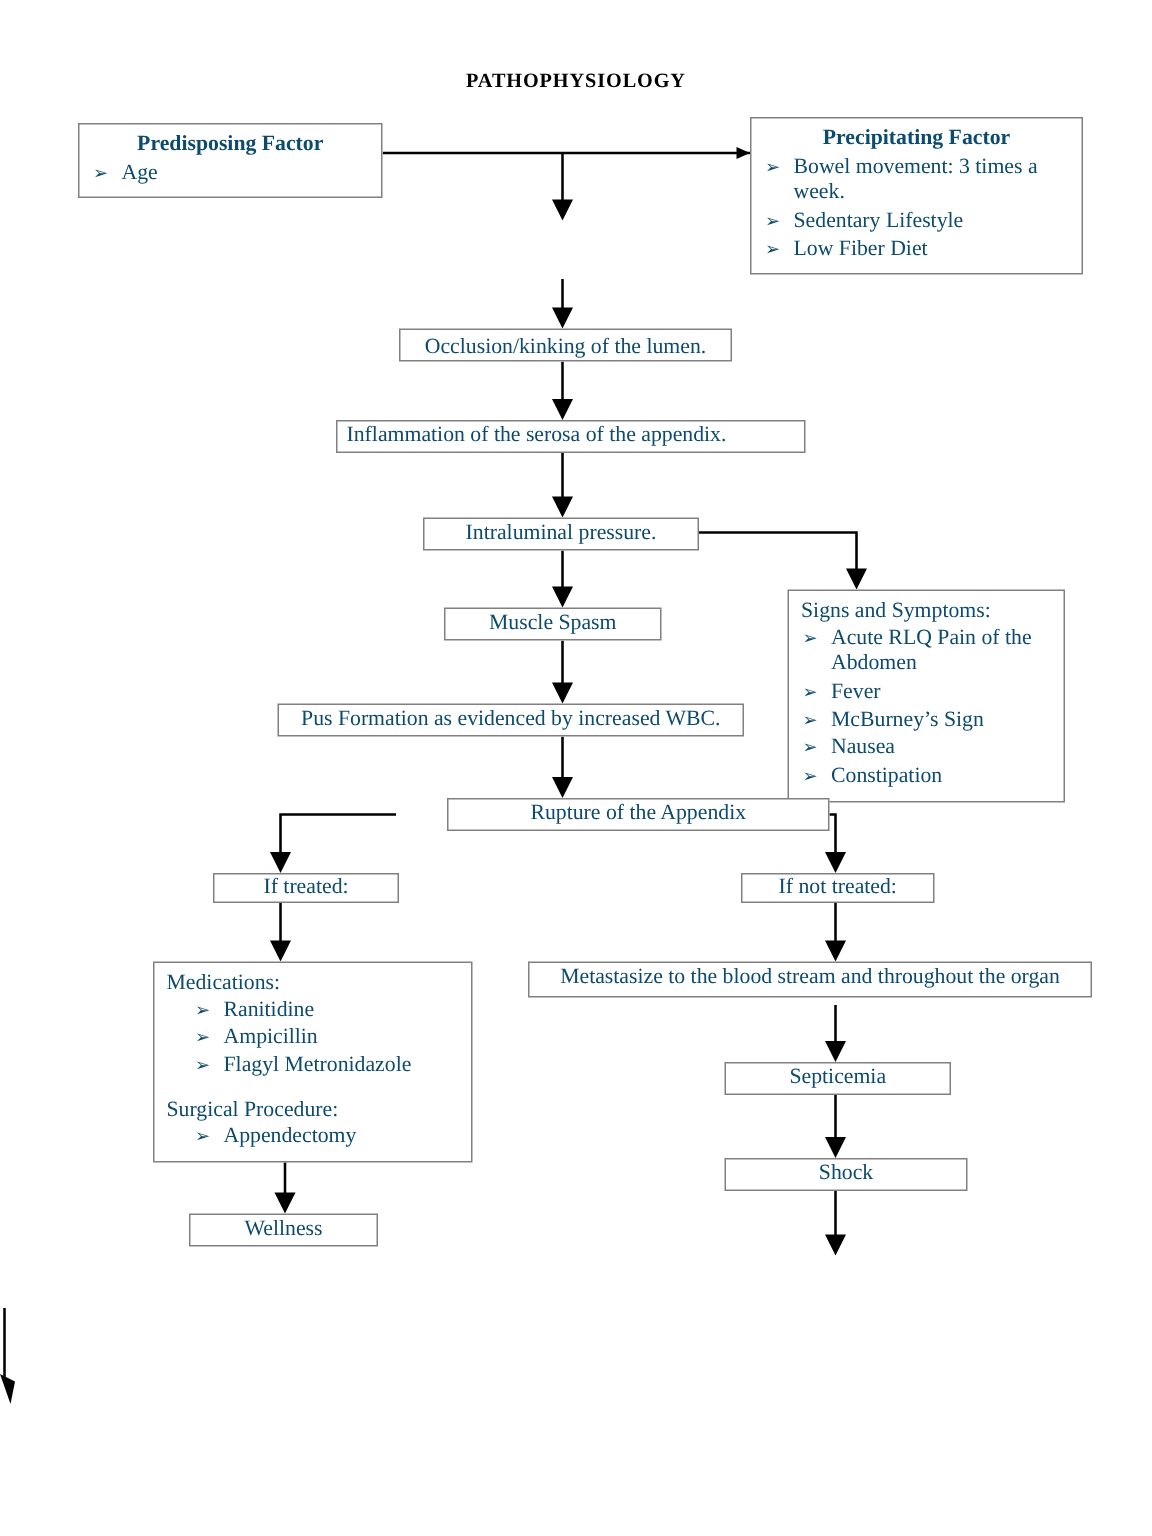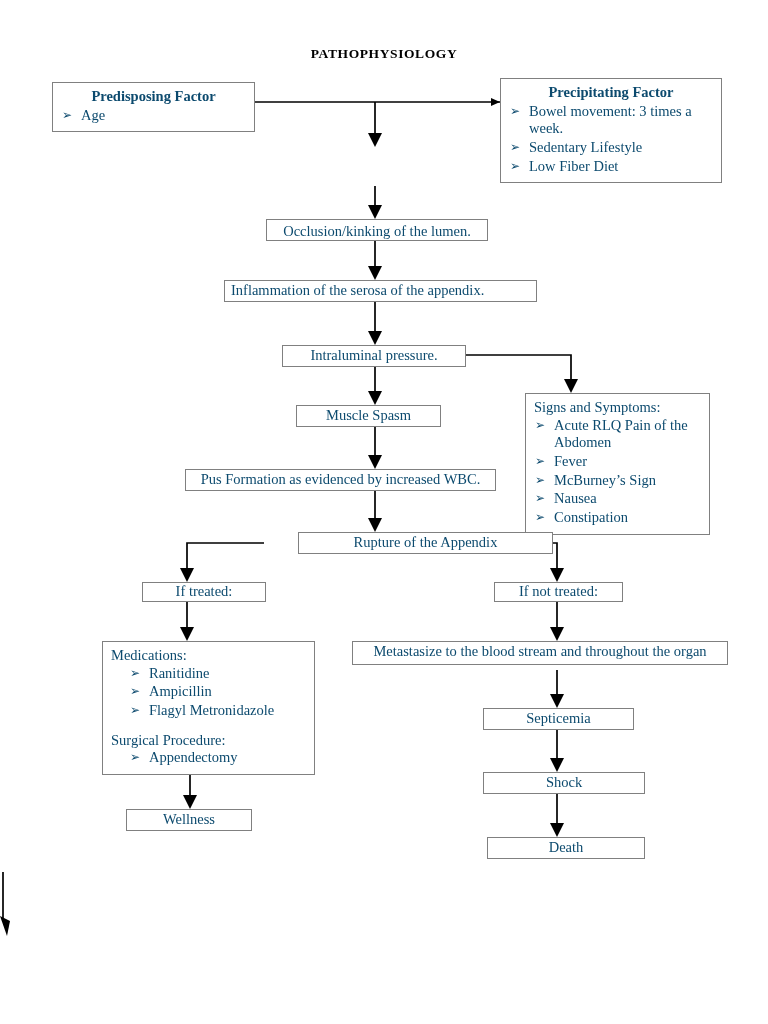--- a/index.html
+++ b/index.html
@@ -247,21 +247,18 @@
   </div>
 
   <div class="box center pad-c" style="left:483px; top:708px; width:151px; height:22px; display:flex; align-items:center; justify-content:center;">
     <span>Septicemia</span>
   </div>
 
   <div class="box center pad-c" style="left:483px; top:772px; width:162px; height:22px; display:flex; align-items:center; justify-content:center;">
     <span>Shock</span>
   </div>
 
-  <div class="box center pad-c" style="left:487px; top:837px; width:158px; height:22px; display:flex; align-items:center; justify-content:center;">
-    <span>Death</span>
-  </div>
 
   <div class="box center pad-c" style="left:126px; top:809px; width:126px; height:22px; display:flex; align-items:center; justify-content:center;">
     <span>Wellness</span>
   </div>
 
 </div>
 
 </body></html>

